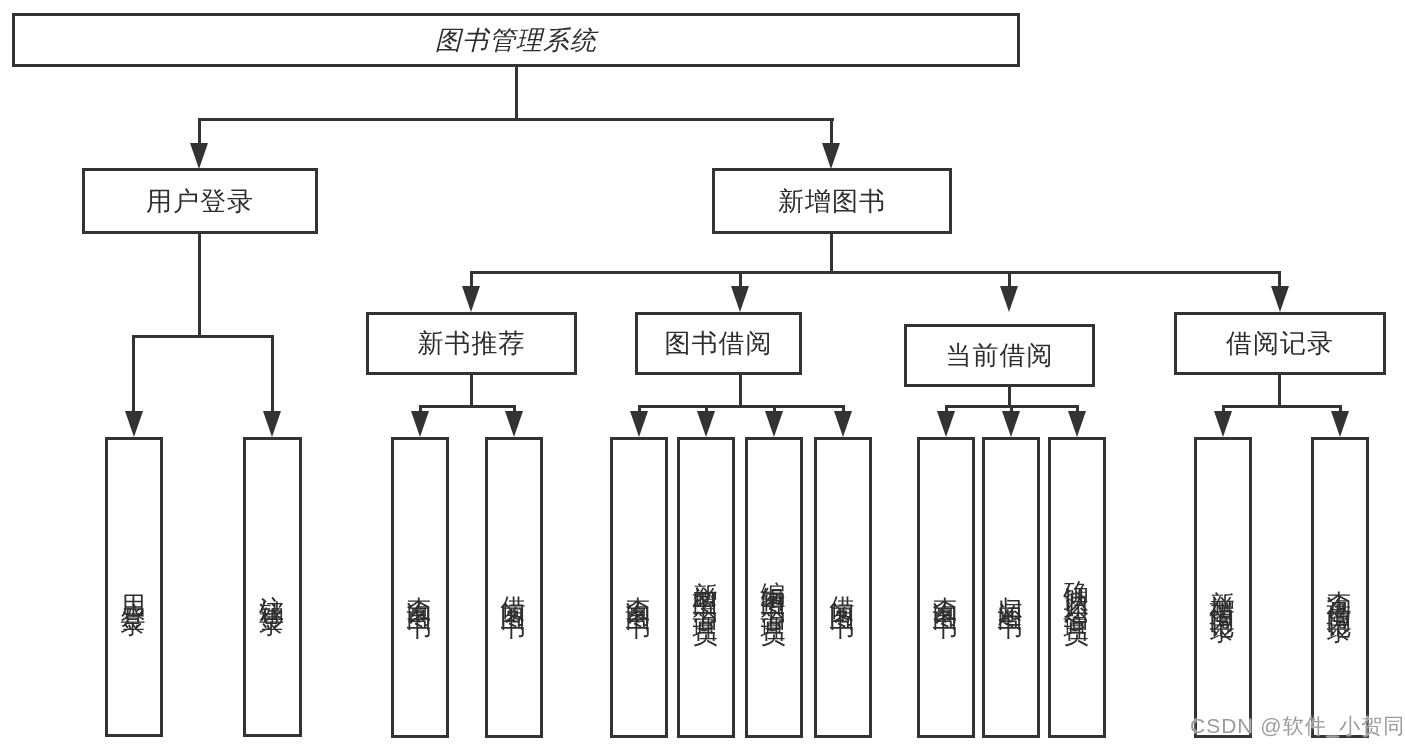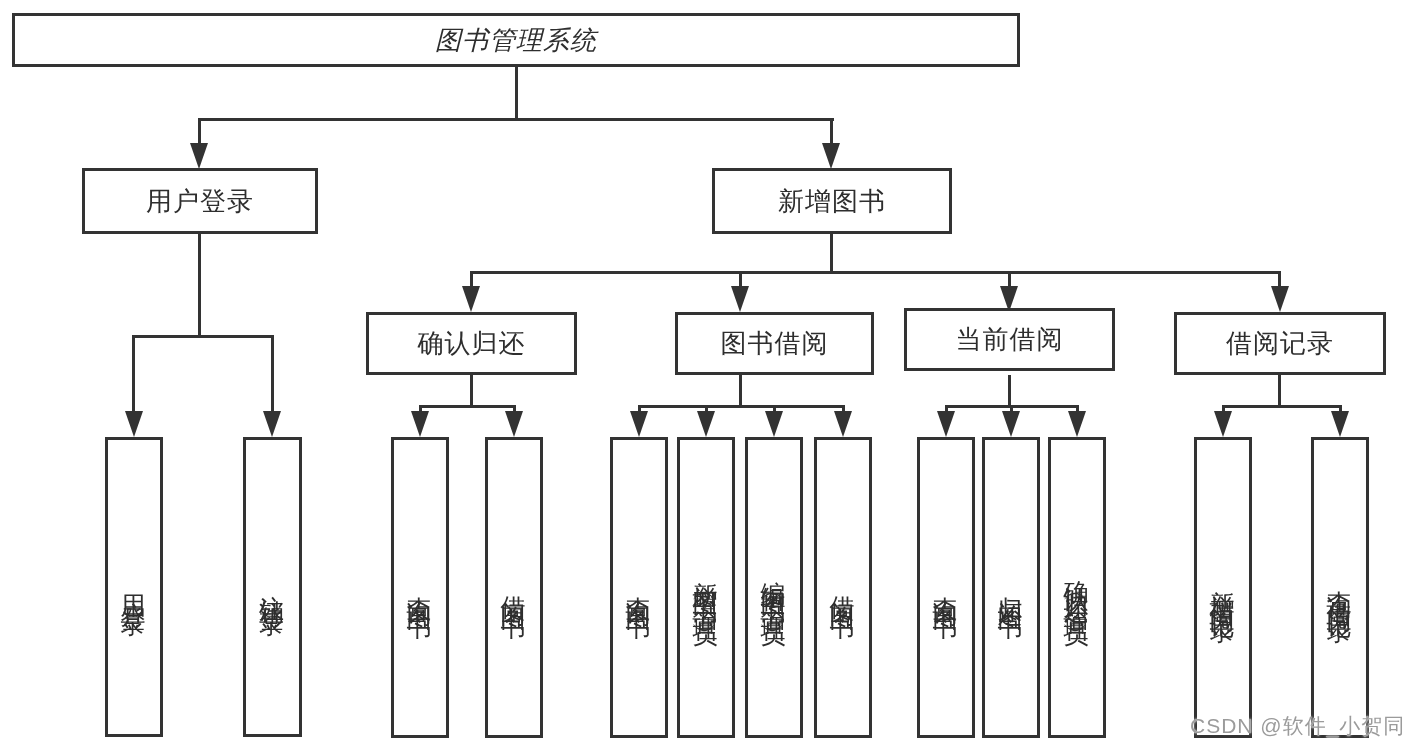--- a/index.html
+++ b/index.html
@@ -65,26 +65,26 @@
   <div class="vl" style="left:470px;top:271px;width:3px;height:20px;"></div>
   <div class="ah" style="left:462px;top:286px;"></div>
   <div class="vl" style="left:739px;top:271px;width:3px;height:20px;"></div>
   <div class="ah" style="left:731px;top:286px;"></div>
   <div class="vl" style="left:1008px;top:271px;width:3px;height:20px;"></div>
   <div class="ah" style="left:1000px;top:286px;"></div>
   <div class="vl" style="left:1278px;top:271px;width:3px;height:20px;"></div>
   <div class="ah" style="left:1271px;top:286px;"></div>
 
   <div class="box" style="left:366px;top:312px;width:211px;height:63px;">
-    <span>确认归还</span>
+    <span>新书推荐</span>
   </div>
-  <div class="box" style="left:635px;top:312px;width:199px;height:63px;margin-left:40px;">
+  <div class="box" style="left:635px;top:312px;width:167px;height:63px;">
     <span>图书借阅</span>
   </div>
-  <div class="box" style="left:904px;top:308px;width:211px;height:63px;">
+  <div class="box" style="left:904px;top:324px;width:191px;height:63px;">
     <span>当前借阅</span>
   </div>
   <div class="box" style="left:1174px;top:312px;width:212px;height:63px;">
     <span>借阅记录</span>
   </div>
 
   <div class="vl" style="left:470px;top:375px;width:3px;height:32px;"></div>
   <div class="hl" style="left:419px;top:405px;width:97px;height:3px;"></div>
   <div class="vl" style="left:419px;top:405px;width:3px;height:10px;"></div>
   <div class="ah" style="left:411px;top:411px;"></div>

